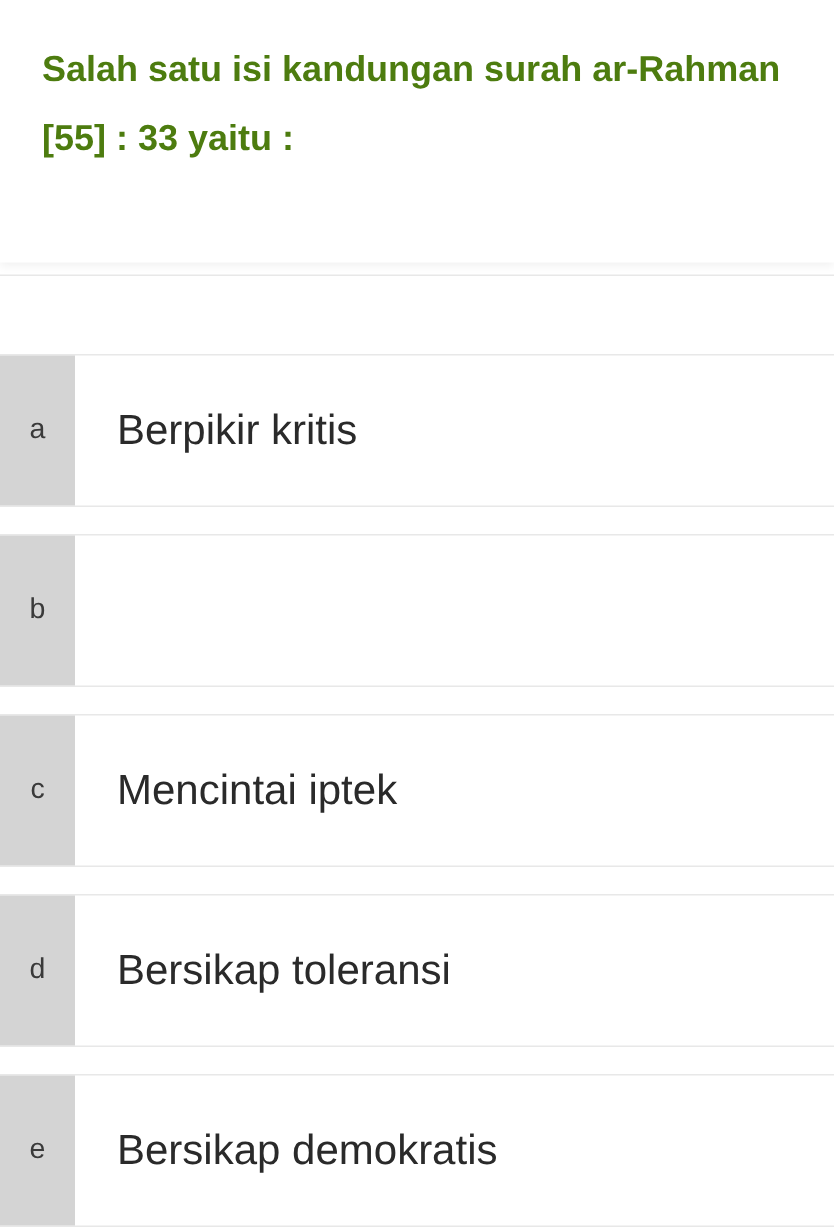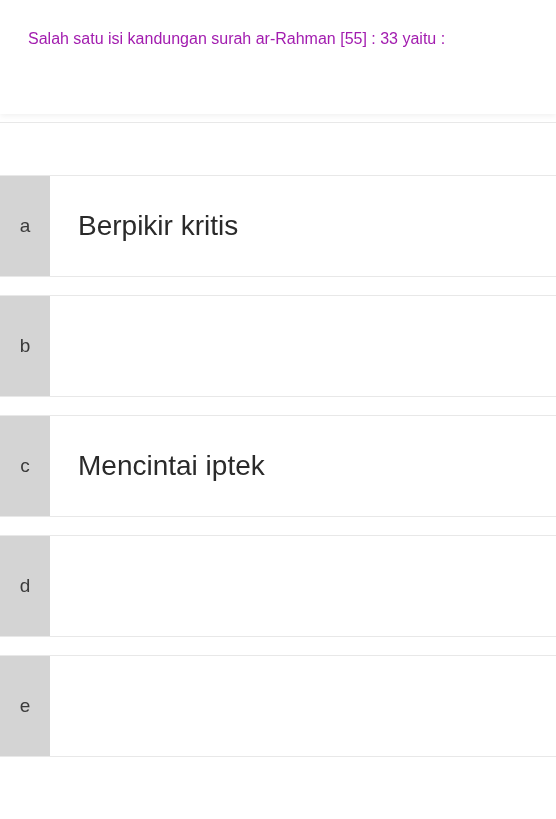--- a/index.html
+++ b/index.html
@@ -14,24 +14,24 @@
       height: 819px;
       overflow: hidden;
     }
     .question-card {
       background: #ffffff;
       padding: 24px 28px 60px 28px;
       box-shadow: 0 2px 6px rgba(0,0,0,0.06);
       margin-bottom: 8px;
     }
     .question-text {
-      font-size: 16px;
+      font-size: 24px;
       line-height: 1.9;
-      color: #a21caf;
-      font-weight: 400;
+      color: #4d7c0f;
+      font-weight: 700;
     }
     .divider {
       height: 1px;
       background: #e8e8e8;
       margin: 0;
     }
     .options {
       margin-top: 52px;
     }
     .option-row {
@@ -84,19 +84,21 @@
     <div class="option-letter">b</div>
   </div>
 
   <div class="option-row">
     <div class="option-letter">c</div>
     <div class="option-text">Mencintai iptek</div>
   </div>
 
   <div class="option-row">
     <div class="option-letter">d</div>
+    <div class="option-text">Bersikap toleransi</div>
   </div>
 
   <div class="option-row">
     <div class="option-letter">e</div>
+    <div class="option-text">Bersikap demokratis</div>
   </div>
 
 </div>
 
 </body></html>

